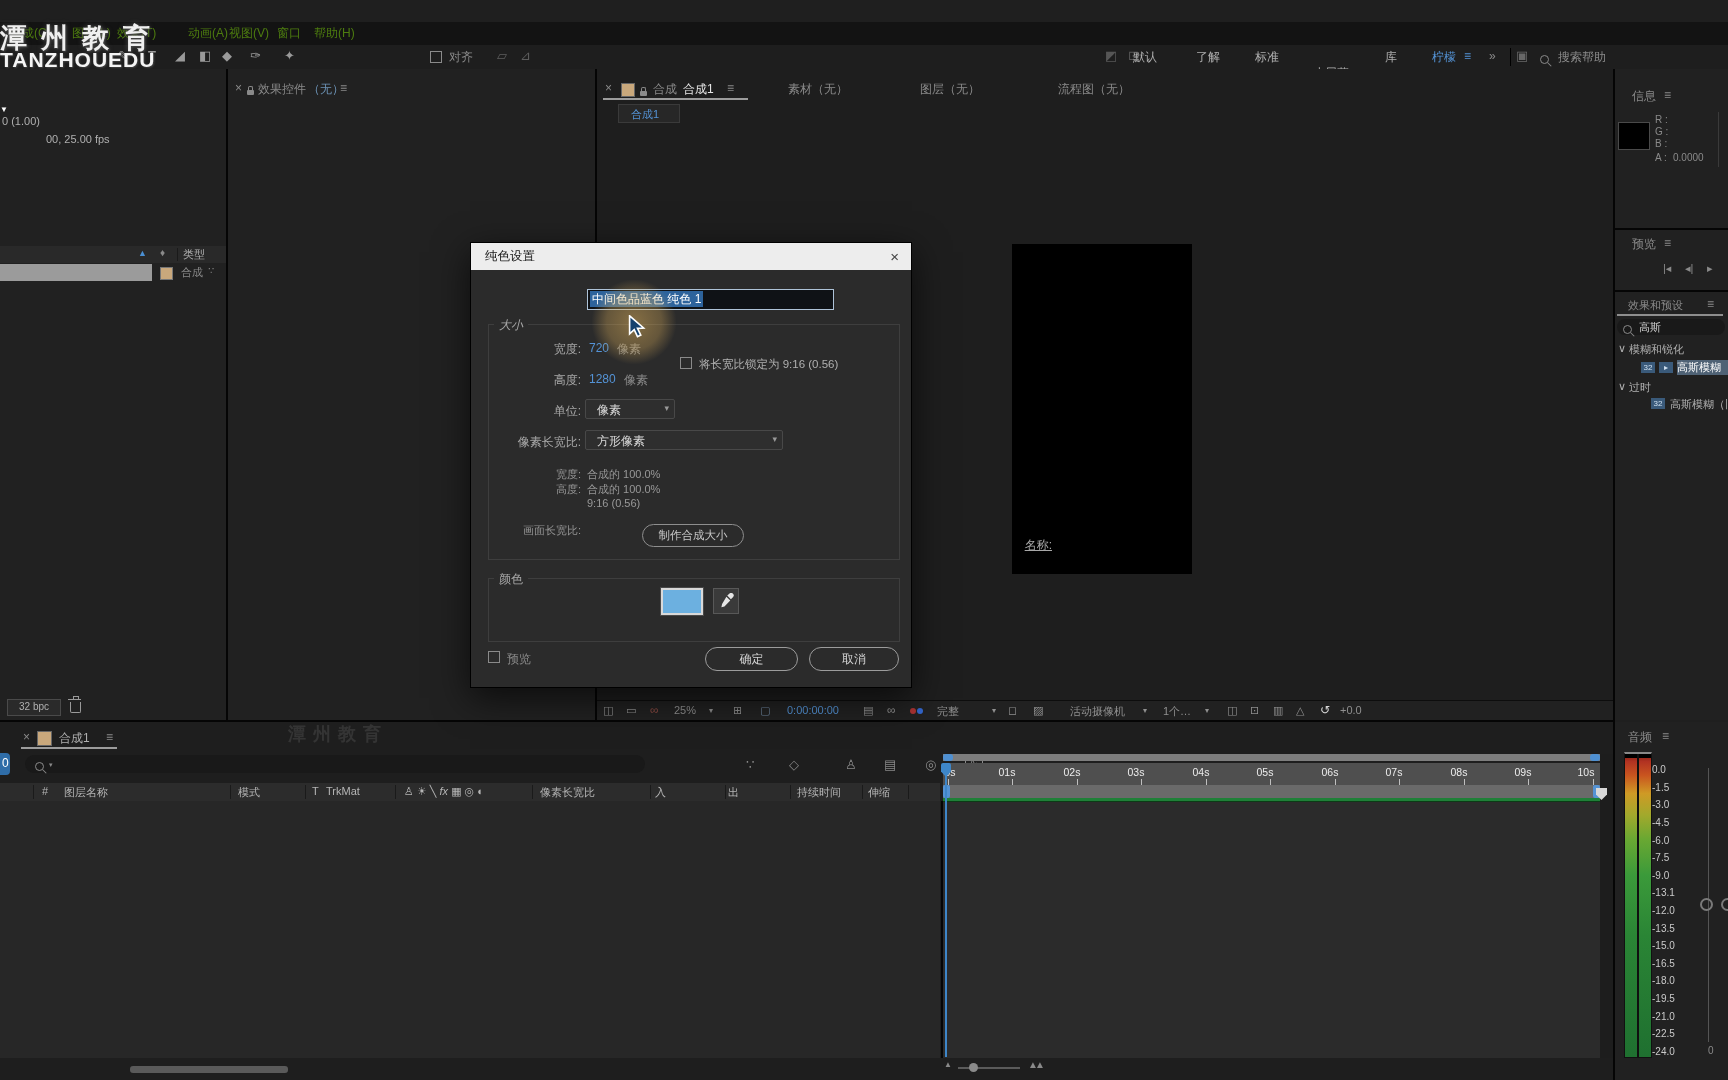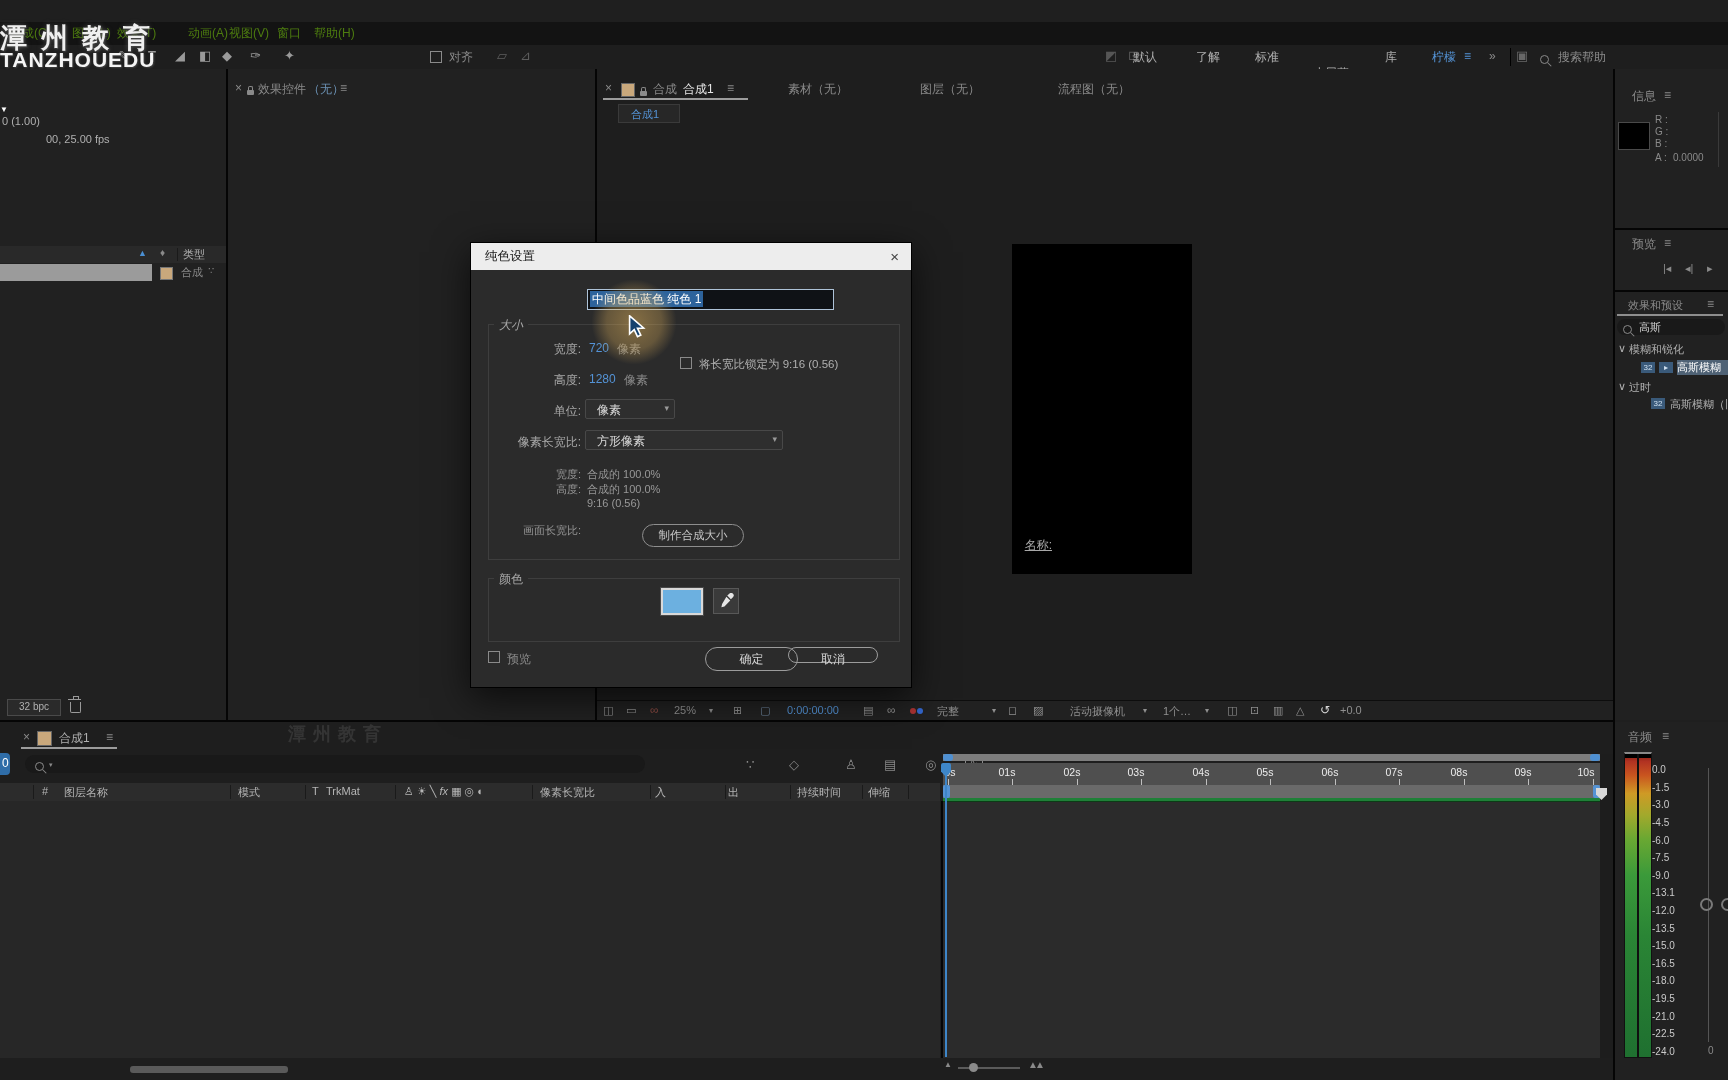--- a/index.html
+++ b/index.html
@@ -398,20 +398,20 @@
   <div class="abs swatch"></div>
   <div class="abs eyedrop-btn">
     <svg width="15" height="15" viewBox="0 0 14 14" style="margin-top:4px;">
       <path d="M9.6,0.8 a2.1,2.1 0 0 1 3.6,2.9 l-2.1,2.1 -3.4,-3.4 z M6.9,3.5 l3.6,3.6 -5.4,5.4 -2.9,0.7 0.7,-2.9 z" fill="#e6e6e6"></path>
     </svg>
   </div>
 
   <span class="abs" style="left:488px;top:651px;"><span class="cb"></span></span>
   <span class="abs dim" style="left:507px;top:651px;">预览</span>
   <div class="pill" style="left:705px;top:647px;width:93px;height:24px;line-height:22px;">确定</div>
-  <div class="pill" style="left:788px;top:647px;width:90px;height:16px;line-height:22px;">取消</div>
+  <div class="pill" style="left:809px;top:647px;width:90px;height:24px;line-height:22px;">取消</div>
 
   <div class="cursor-glow"></div>
   <svg class="abs" style="left:627px;top:315px;" width="20" height="23" viewBox="0 0 12 14">
     <path d="M1.5,0.5 L1.5,11.5 L4.3,8.9 L6.3,13.2 L8.3,12.2 L6.3,8.1 L10,7.9 Z" fill="#15426e" stroke="#fff" stroke-width="1"></path>
   </svg>
 
 </div>
 
 </body></html>

